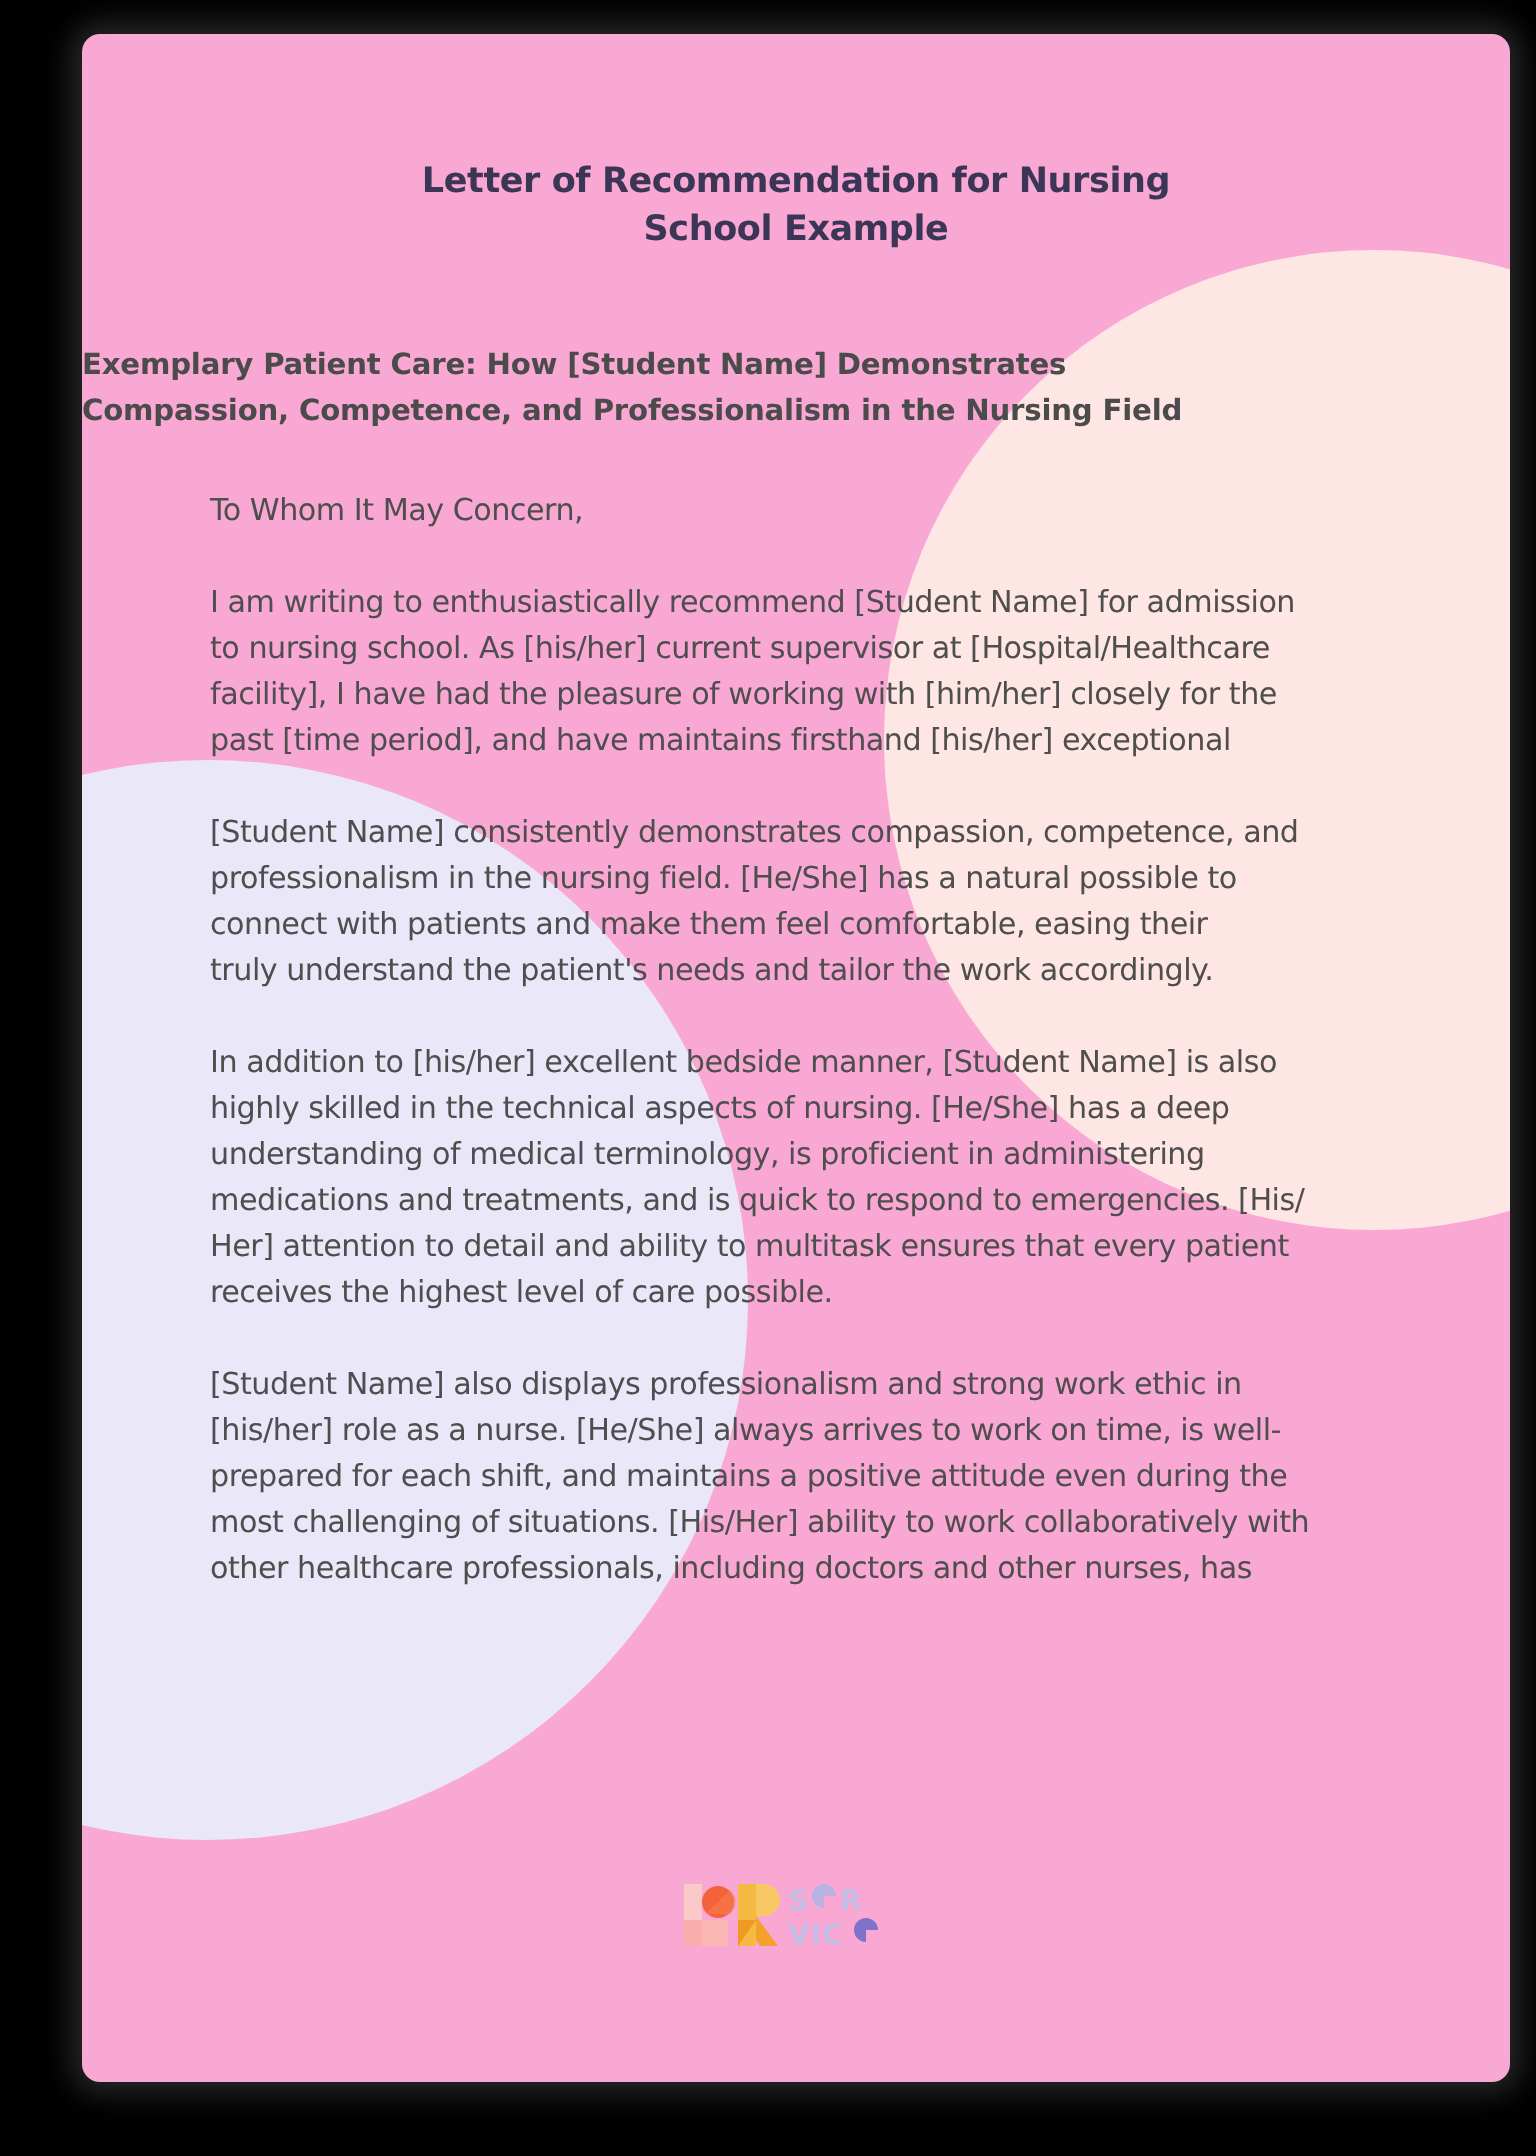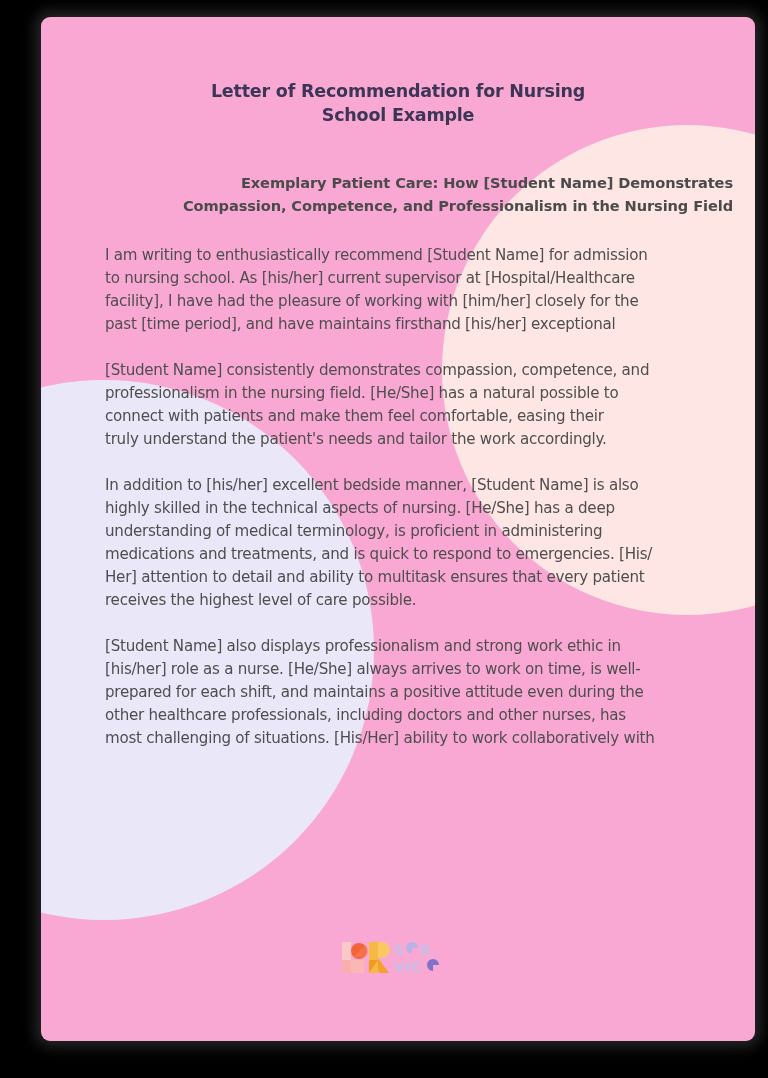--- a/index.html
+++ b/index.html
@@ -62,21 +62,21 @@
     font-weight: bold;
     font-size: 17.5px;
     line-height: 24px;
     letter-spacing: -0.2px;
   }
   .subtitle {
     position: absolute;
     left: 0;
     width: 692px;
     top: 154px;
-    text-align: right;
+    text-align: left;
     color: #4b4b4b;
     font-family: "DejaVu Sans", sans-serif;
     font-weight: bold;
     font-size: 14.6px;
     line-height: 23px;
     letter-spacing: -0.1px;
   }
   .body-text {
     position: absolute;
     left: 64px;
@@ -115,20 +115,23 @@
       <div>Letter of Recommendation for Nursing</div>
       <div>School Example</div>
     </div>
 
     <div class="subtitle">
       <div>Exemplary Patient Care: How [Student Name] Demonstrates</div>
       <div>Compassion, Competence, and Professionalism in the Nursing Field</div>
     </div>
 
     <div class="body-text">
+      <p>
+        <span class="line">To Whom It May Concern,</span>
+      </p>
 
       <p>
         <span class="line">I am writing to enthusiastically recommend [Student Name] for admission</span>
         <span class="line">to nursing school. As [his/her] current supervisor at [Hospital/Healthcare</span>
         <span class="line">facility], I have had the pleasure of working with [him/her] closely for the</span>
         <span class="line">past [time period], and have maintains firsthand [his/her] exceptional</span>
       </p>
 
       <p>
         <span class="line">[Student Name] consistently demonstrates compassion, competence, and</span>
@@ -143,22 +146,22 @@
         <span class="line">understanding of medical terminology, is proficient in administering</span>
         <span class="line">medications and treatments, and is quick to respond to emergencies. [His/</span>
         <span class="line">Her] attention to detail and ability to multitask ensures that every patient</span>
         <span class="line">receives the highest level of care possible.</span>
       </p>
 
       <p>
         <span class="line">[Student Name] also displays professionalism and strong work ethic in</span>
         <span class="line">[his/her] role as a nurse. [He/She] always arrives to work on time, is well-</span>
         <span class="line">prepared for each shift, and maintains a positive attitude even during the</span>
+        <span class="line">most challenging of situations. [His/Her] ability to work collaboratively with</span>
         <span class="line">other healthcare professionals, including doctors and other nurses, has</span>
-        <span class="line">most challenging of situations. [His/Her] ability to work collaboratively with</span>
       </p>
     </div>
 
     <div class="logo">
       <svg width="112" height="40" viewBox="0 0 112 40">
 
         <rect x="0" y="4" width="9" height="31" fill="#fbc9c7"></rect>
         <rect x="9" y="22" width="13" height="13" fill="#fbb7b4"></rect>
         <rect x="0" y="22" width="9" height="13" fill="#f9b0ad"></rect>
 

